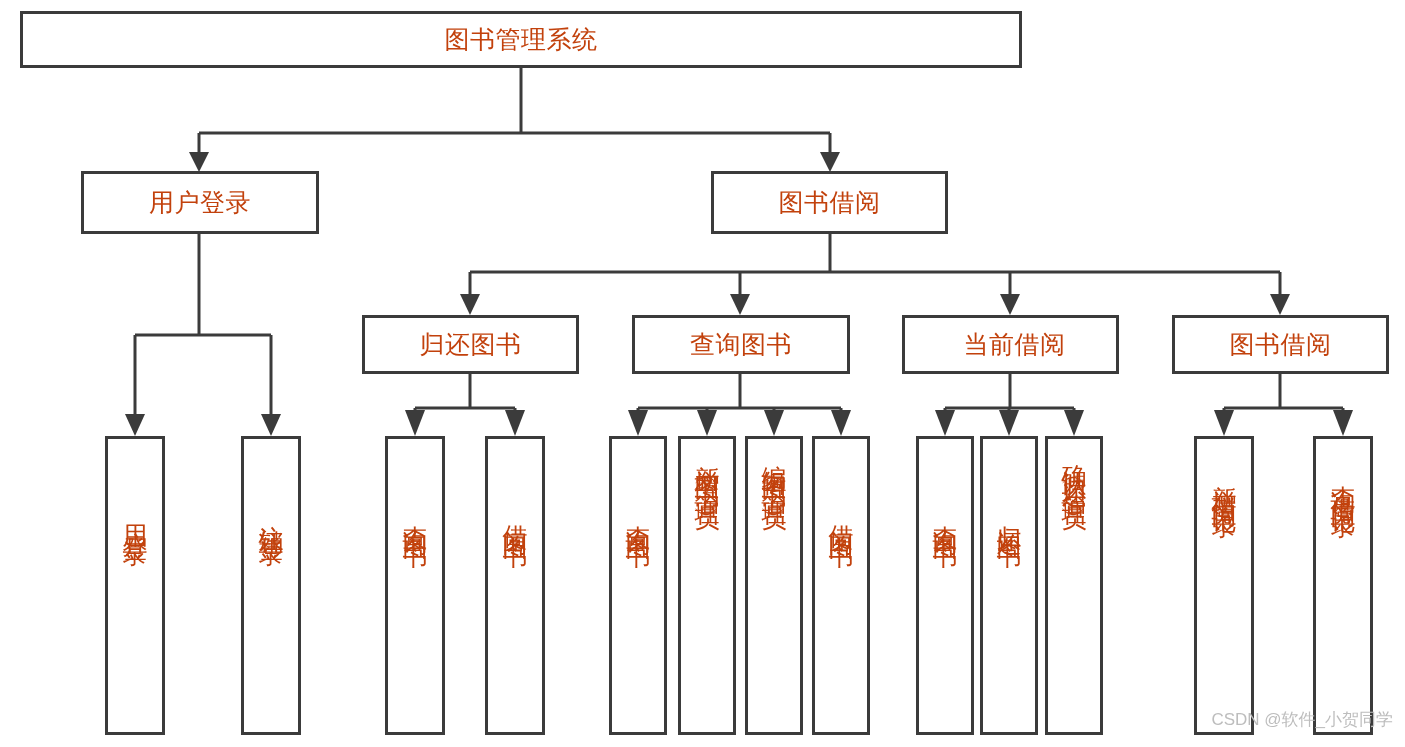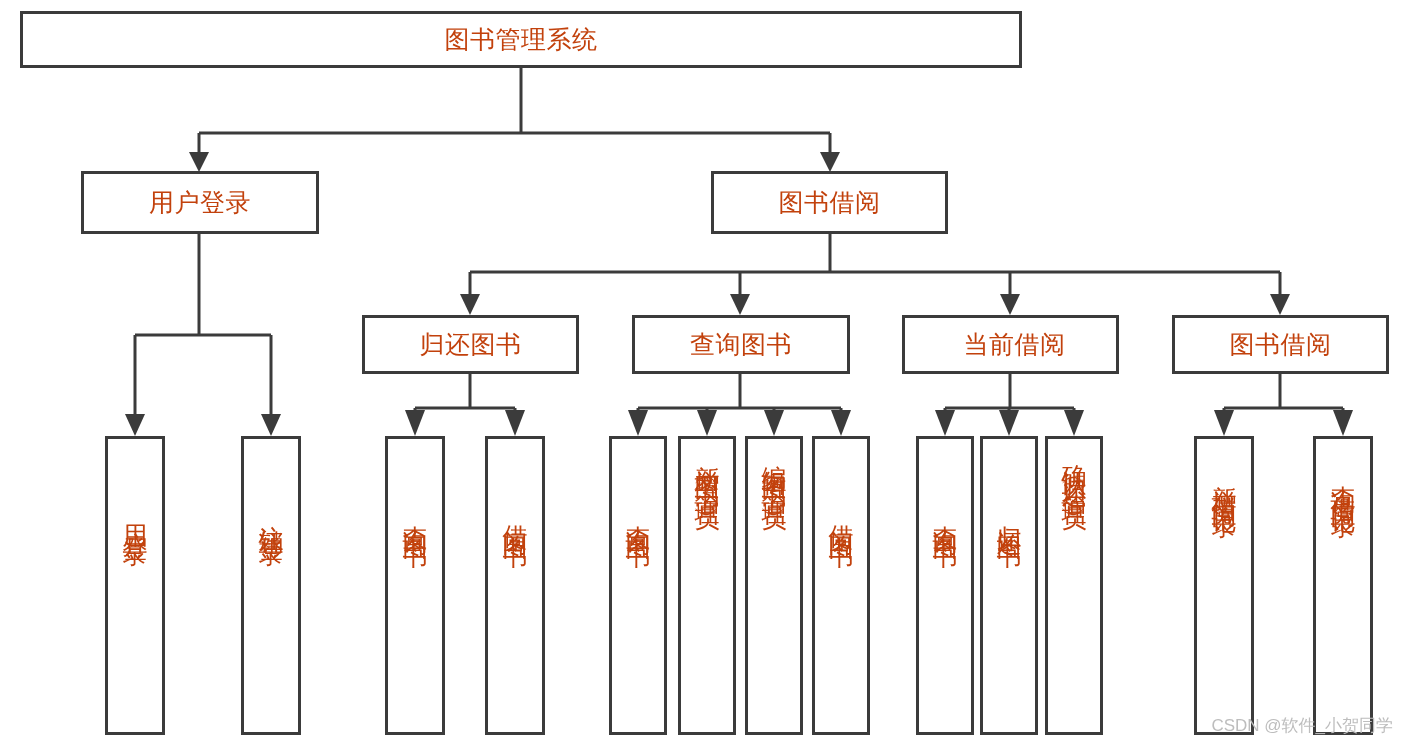--- a/index.html
+++ b/index.html
@@ -68,21 +68,21 @@
     letter-spacing:6px;
     white-space:nowrap;
   }
   
   .node.vert.tall{ padding-top:6px; }
 
   
   #watermark{
     position:absolute;
     right:12px;
-    bottom:10px;
+    bottom:16px;
     font-size:17px;
     color:#bdbdbd;
     white-space:nowrap;
     user-select:none;
   }
 </style>
 </head>
 <body>
 
 <div id="canvas">

